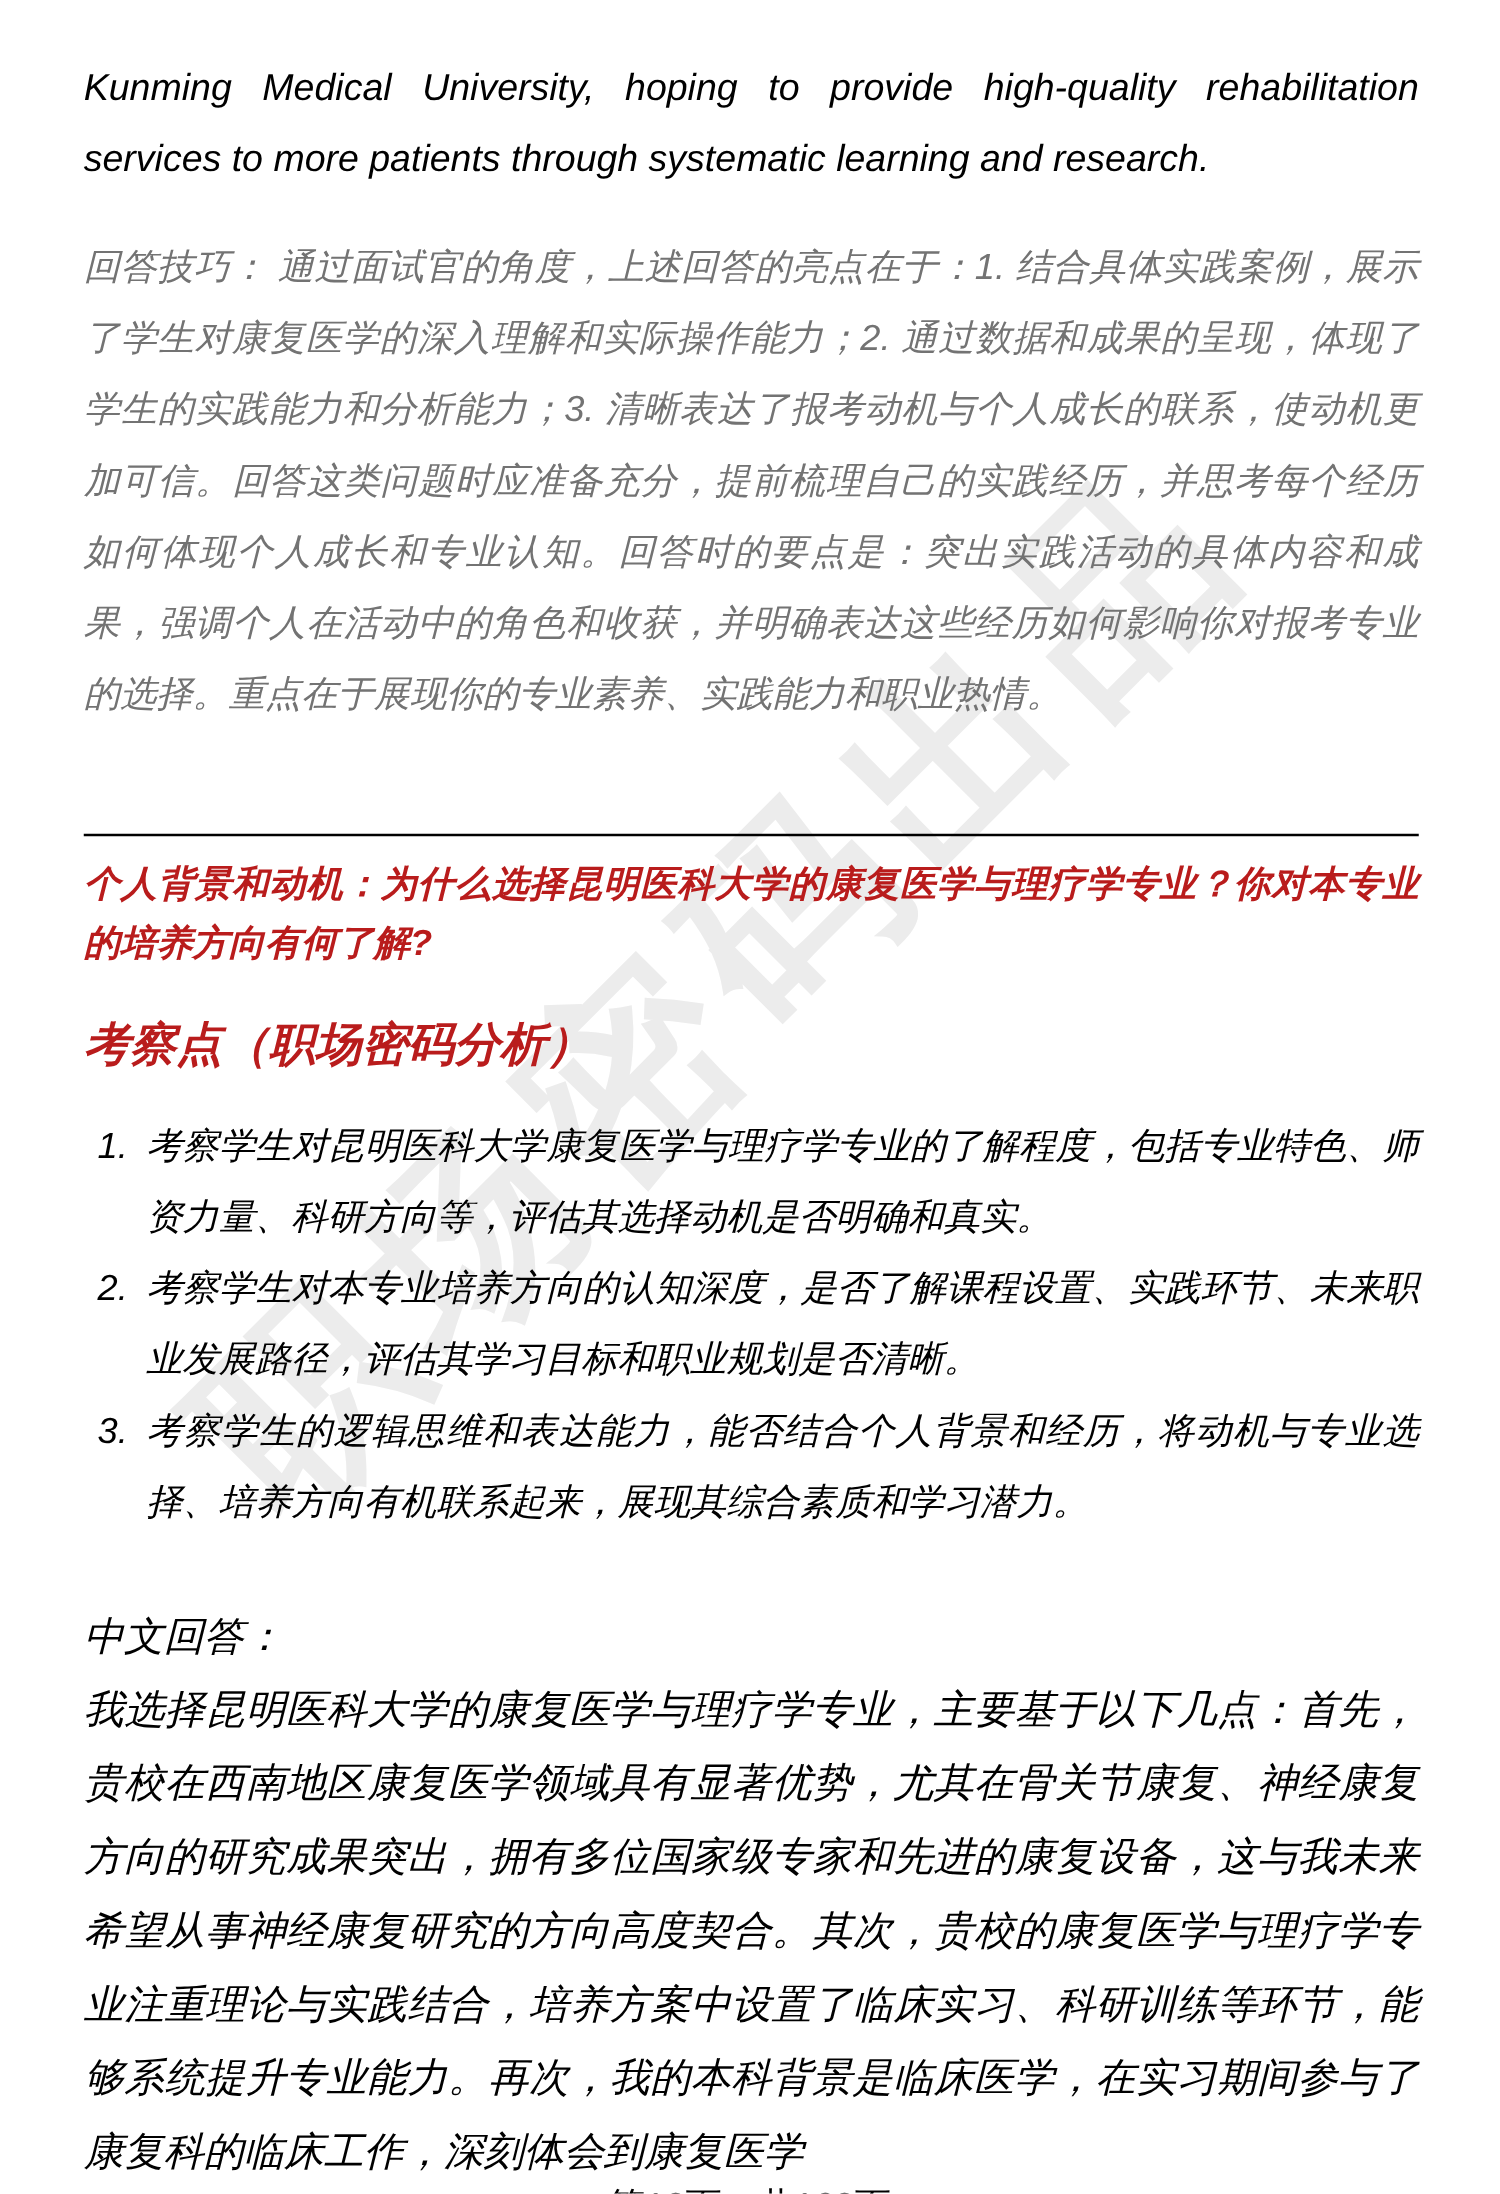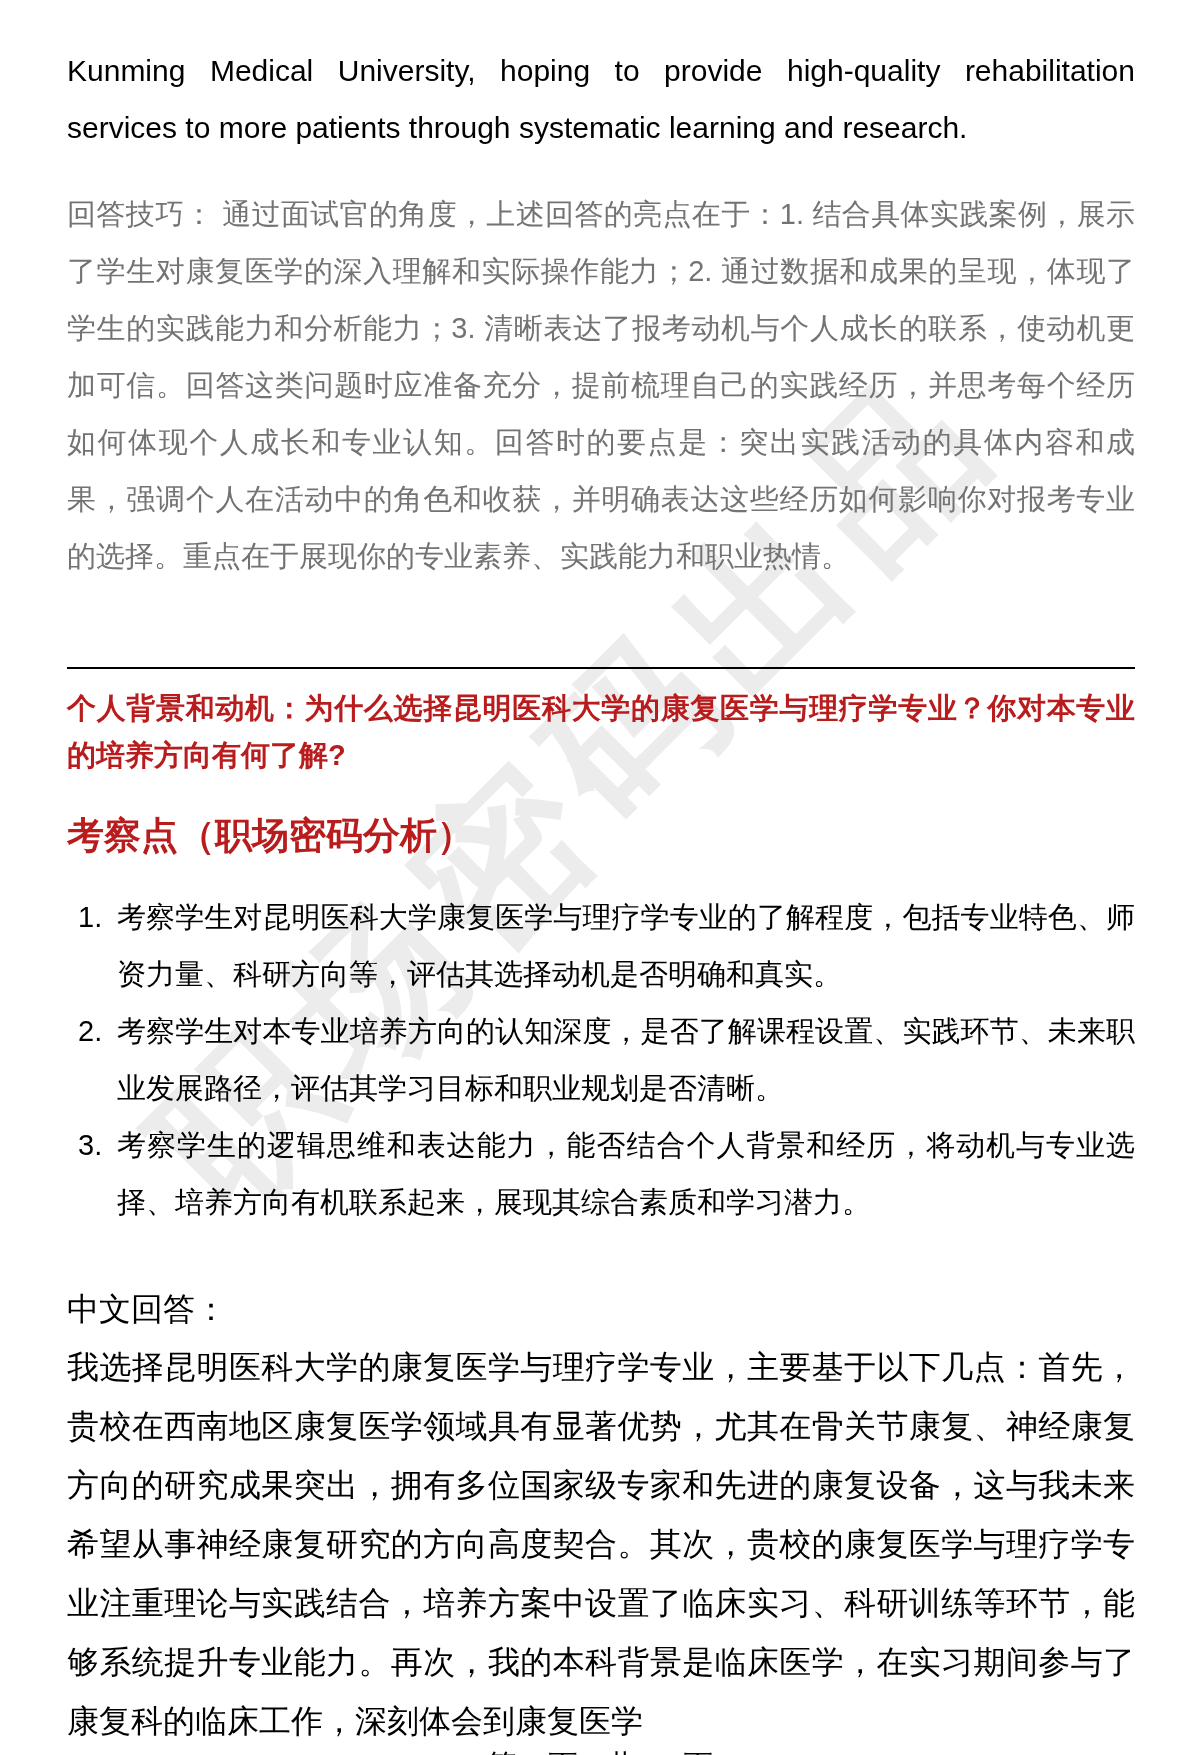--- a/index.html
+++ b/index.html
@@ -24,20 +24,21 @@
     letter-spacing: 18px;
     color: #ececec;
     white-space: nowrap;
     z-index: 0;
     user-select: none;
   }
   .content {
     position: relative;
     z-index: 1;
     padding: 42px 65px 0 67px;
+    font-style: italic;
   }
   .para-en {
     font-size: 30px;
     line-height: 57px;
     text-align: justify;
     color: #000000;
   }
   .para-body {
     font-size: 29px;
     line-height: 57px;

